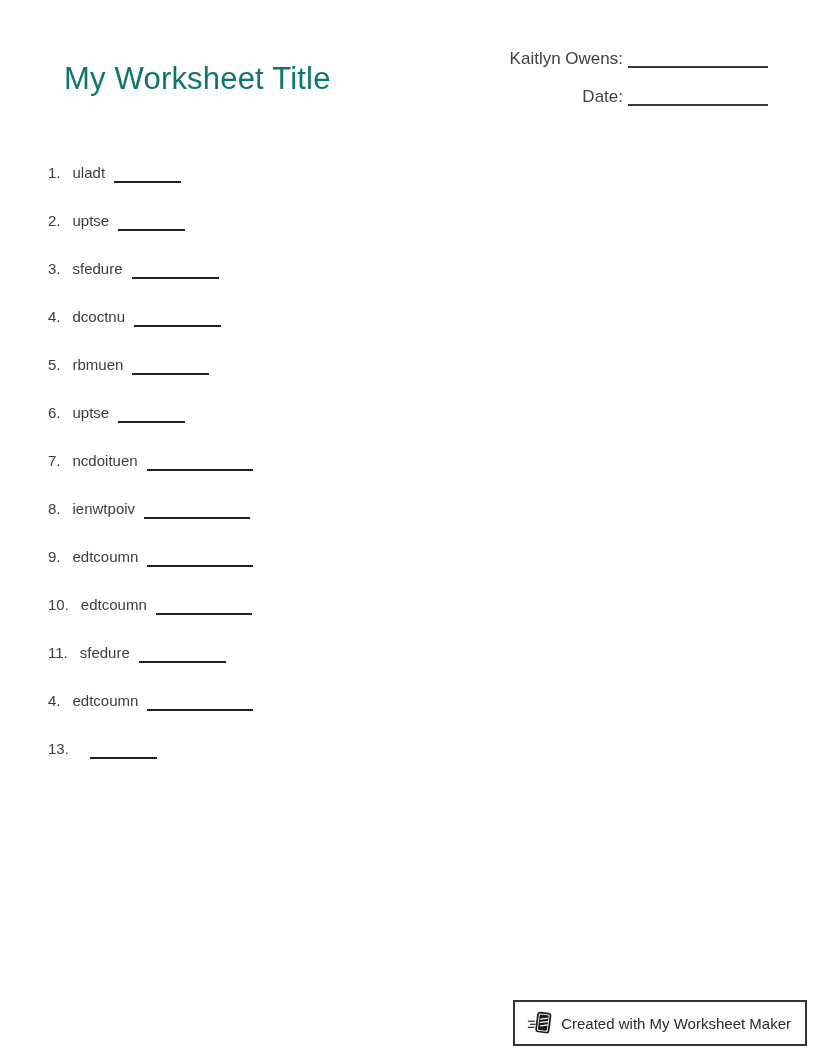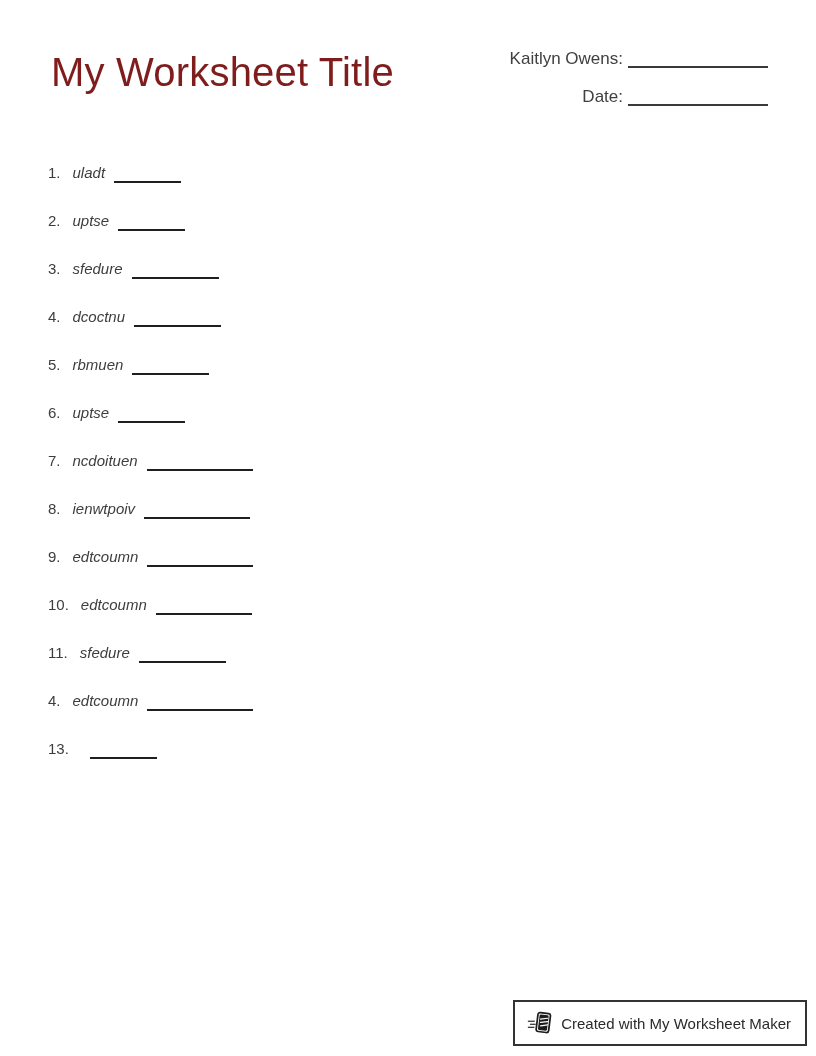--- a/index.html
+++ b/index.html
@@ -21,25 +21,25 @@
     padding: 44px 48px 0 48px;
     box-sizing: border-box;
   }
   
   .header {
     display: flex;
     justify-content: space-between;
     align-items: flex-start;
   }
   .worksheet-title {
-    margin: 3px;
-    font-size: 40px;
+    margin: 16px;
+    font-size: 31px;
     font-weight: 400;
     letter-spacing: 0.2px;
-    color: #7f1d1d;
+    color: #0f766e;
     line-height: 1.25;
   }
   .fill-ins {
     margin-top: 4px;
   }
   .fill-row {
     display: flex;
     justify-content: flex-end;
     align-items: baseline;
     height: 38px;
@@ -70,21 +70,20 @@
     color: #3d3d3d;
     display: flex;
     align-items: baseline;
   }
   .item-number {
     margin-right: 12px;
     white-space: nowrap;
   }
   .item-word {
     white-space: nowrap;
-    font-style: italic;
   }
   .item-blank {
     display: inline-block;
     margin-left: 9px;
     border-bottom: 2px solid #1f1f1f;
     height: 12px;
     transform: translateY(5px);
   }
   
   .footer-badge {

